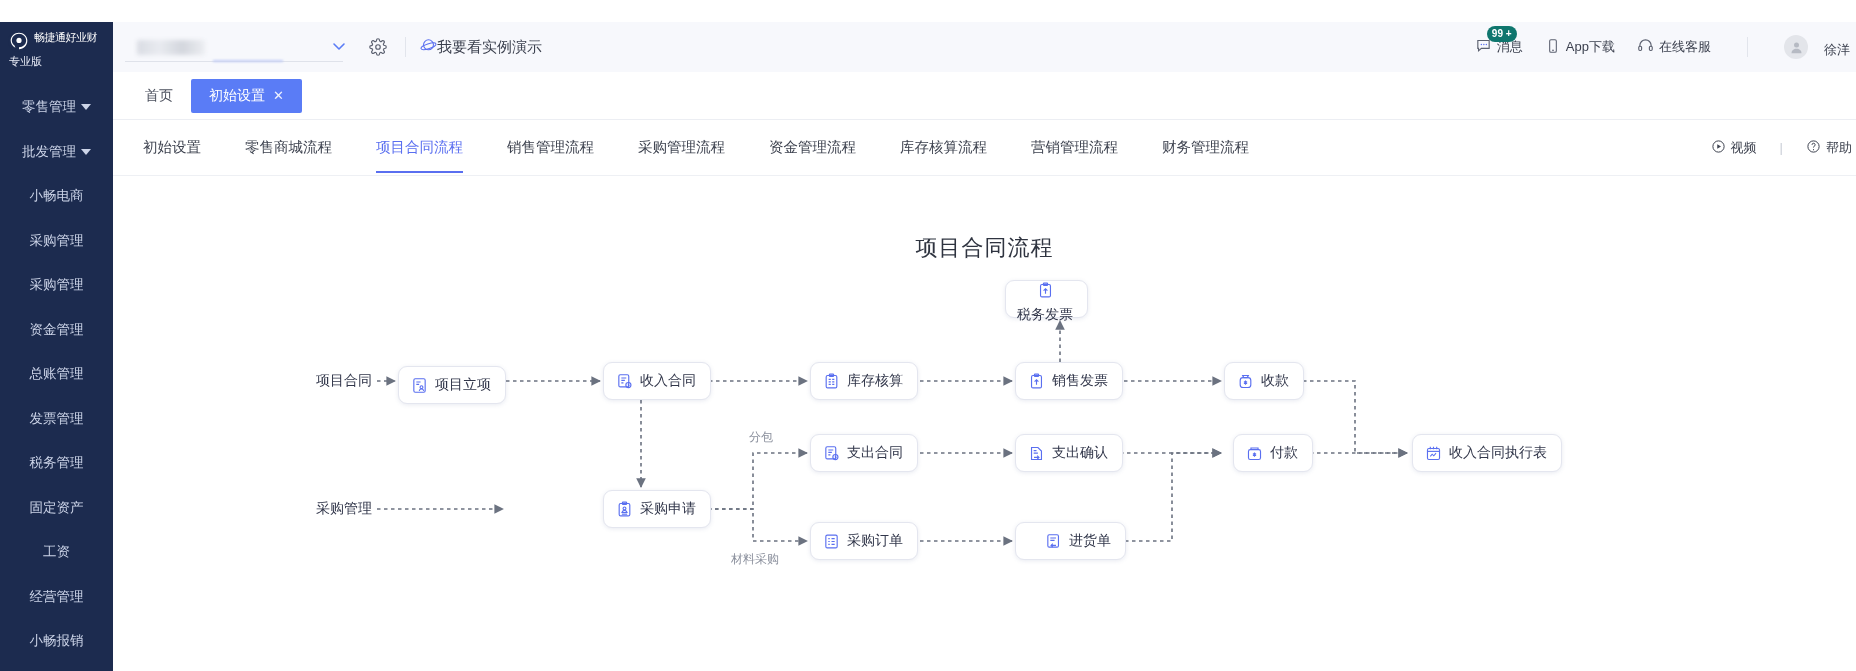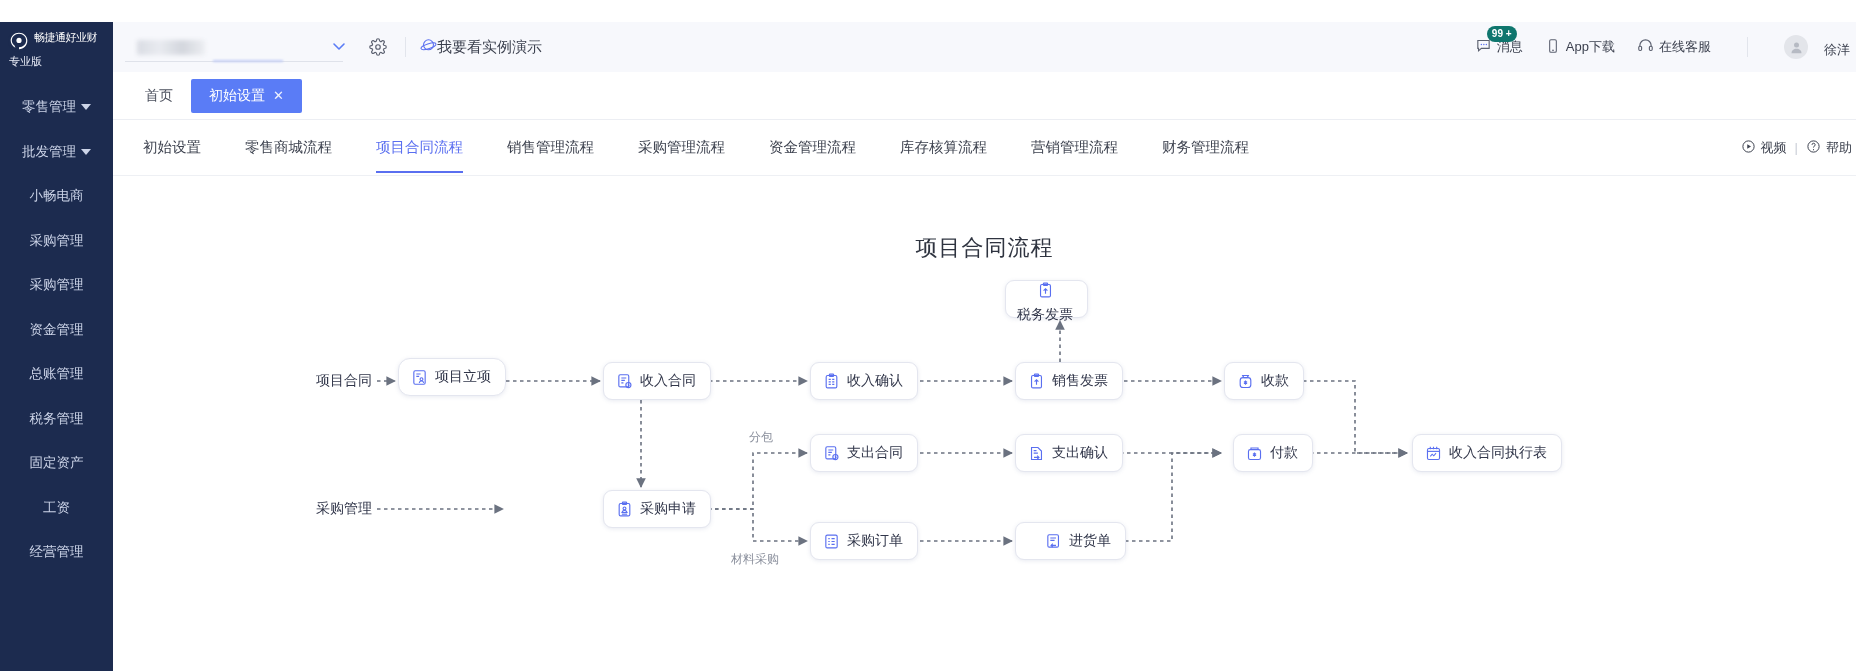--- a/index.html
+++ b/index.html
@@ -80,21 +80,21 @@
     border-bottom:1px solid #eef0f4;
   }
   .snav {
     position:relative; font-size:14.5px; color:#3d424f; cursor:pointer;
     margin-right:44px; padding:16px 0 16px 0; white-space:nowrap;
   }
   .snav.active { color:#5a6ff0; }
   .snav.active::after {
     content:""; position:absolute; left:0; right:0; bottom:0; height:2.5px; background:#5a6ff0;
   }
-  .subnav-right { margin-left:auto; display:flex; align-items:center; gap:0; padding-right:4px; font-size:13px; color:#3d424f; }
+  .subnav-right { margin-left:auto; display:flex; align-items:center; gap:15px; padding-right:4px; font-size:13px; color:#3d424f; }
   .sr-item { display:flex; align-items:center; gap:5px; cursor:pointer; }
   .sr-sep { margin:0 8px; color:#c9cdd6; }
 
   
   .canvas { position:absolute; left:113px; top:176px; width:1743px; height:495px; background:#ffffff; overflow:hidden; }
   .diagram-title {
     position:absolute; left:0; right:0; top:57px; text-align:center;
     font-size:22px; color:#2f3440; letter-spacing:1px;
   }
   #wires { position:absolute; left:0; top:0; width:1743px; height:495px; }
@@ -148,30 +148,36 @@
       <div class="nav-item">
           <span>采购管理</span>
         </div>
       <div class="nav-item">
           <span>资金管理</span>
         </div>
       <div class="nav-item">
           <span>总账管理</span>
         </div>
       <div class="nav-item">
+          <span>发票管理</span>
+        </div>
+      <div class="nav-item">
           <span>税务管理</span>
         </div>
       <div class="nav-item">
           <span>固定资产</span>
         </div>
       <div class="nav-item">
           <span>工资</span>
         </div>
       <div class="nav-item">
           <span>经营管理</span>
+        </div>
+      <div class="nav-item">
+          <span>小畅报销</span>
         </div>
     </div>
   </div>
 
   <div class="header">
     <div class="org-select">
       <div class="org-blur"></div>
       <div class="org-underline"></div>
       <div class="org-underline-accent"></div>
       <span class="chev">
@@ -336,21 +342,21 @@
       <span class="ic">
         <svg width="17" height="17" viewBox="0 0 24 24" fill="none" stroke="#5a6ff0" stroke-width="1.6">
           <rect x="5" y="3.5" width="14" height="17.5" rx="2"></rect>
             <rect x="9" y="1.6" width="6" height="3.2" rx="1"></rect>
           <path d="M12 16.5V9.5M9.3 12.2L12 9.5l2.7 2.7"></path>
         </svg>
       </span>
       <span>税务发票</span>
     </div>
 
-    <div class="node" style="left:285px; top:182px;border-radius:12px;">
+    <div class="node" style="left:285px; top:190px;">
       <span class="ic">
         <svg width="17" height="17" viewBox="0 0 24 24" fill="none" stroke="#5a6ff0" stroke-width="1.6">
           <rect x="4" y="2.5" width="16" height="19" rx="2"></rect>
             <path d="M7.5 7h6M7.5 10.5h4"></path>
           <circle cx="14.8" cy="14.3" r="2"></circle>
             <path d="M11.6 19.6c.4-1.8 1.7-2.7 3.2-2.7s2.8.9 3.2 2.7"></path>
         </svg>
       </span>
       <span>项目立项</span>
     </div>
@@ -368,21 +374,21 @@
     </div>
 
     <div class="node" style="left:697px; top:186px;">
       <span class="ic">
         <svg width="17" height="17" viewBox="0 0 24 24" fill="none" stroke="#5a6ff0" stroke-width="1.6">
           <rect x="4.5" y="3.5" width="15" height="17.5" rx="2"></rect>
             <rect x="9" y="1.6" width="6" height="3.2" rx="1"></rect>
           <path d="M8 9h3M13 9h3M8 12.5h3M13 12.5h3M8 16h3M13 16h3"></path>
         </svg>
       </span>
-      <span>收入确认</span>
+      <span>库存核算</span>
     </div>
 
     <div class="node" style="left:902px; top:186px;">
       <span class="ic">
         <svg width="17" height="17" viewBox="0 0 24 24" fill="none" stroke="#5a6ff0" stroke-width="1.6">
           <rect x="5" y="3.5" width="14" height="17.5" rx="2"></rect>
             <rect x="9" y="1.6" width="6" height="3.2" rx="1"></rect>
           <path d="M12 16.5V9.5M9.3 12.2L12 9.5l2.7 2.7"></path>
         </svg>
       </span>

